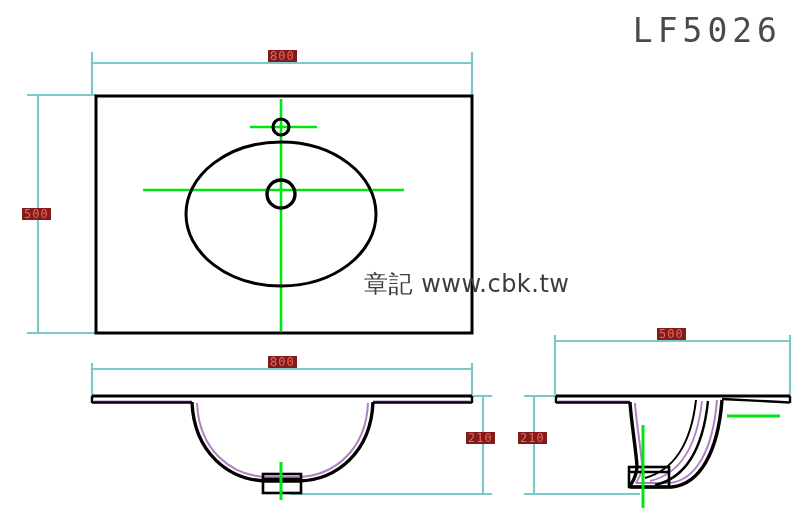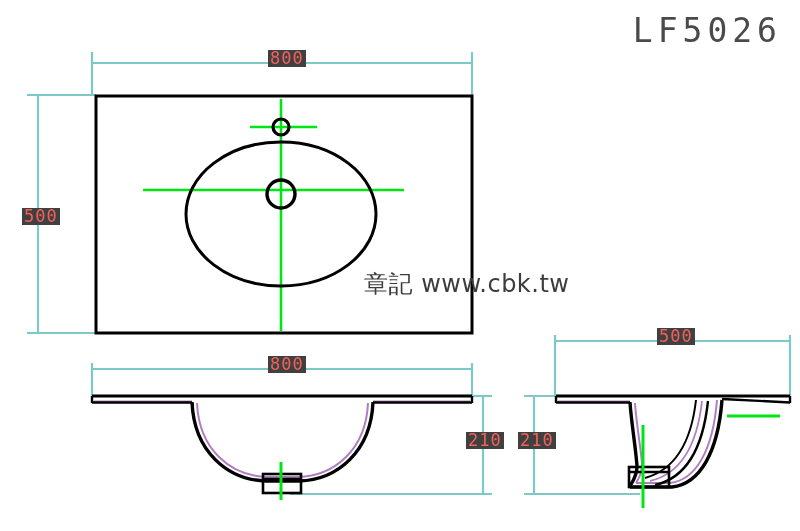--- a/index.html
+++ b/index.html
@@ -27,24 +27,24 @@
     font-family:"DejaVu Sans","Liberation Sans",sans-serif;
     font-size:24px;
     color:#3c3c3c;
     white-space:nowrap;
     letter-spacing:0.5px;
     line-height:1;
   }
   .dim-label{
     position:absolute;
     font-family:"DejaVu Sans Mono","Liberation Mono",monospace;
-    font-size:17px;
+    font-size:12px;
     letter-spacing:1px;
     color:#f2605a;
-    background:#404040;
+    background:#7f1d1d;
     padding:0 2px;
     line-height:1;
     white-space:nowrap;
   }
 </style>
 </head>
 <body>
 
 <div id="drawing-root">
 

